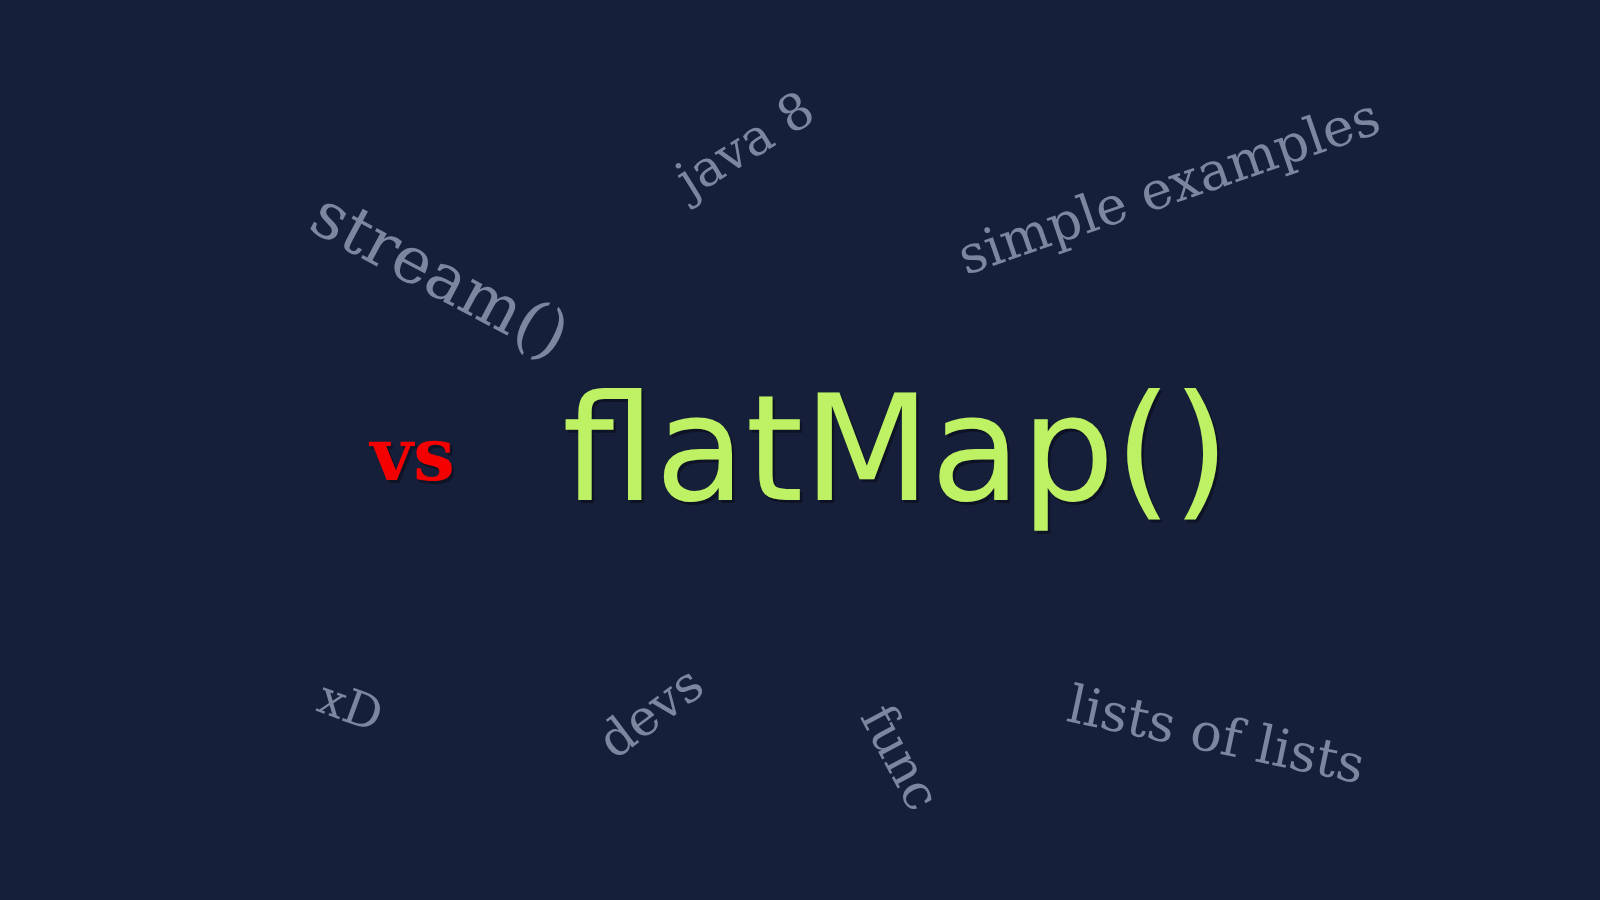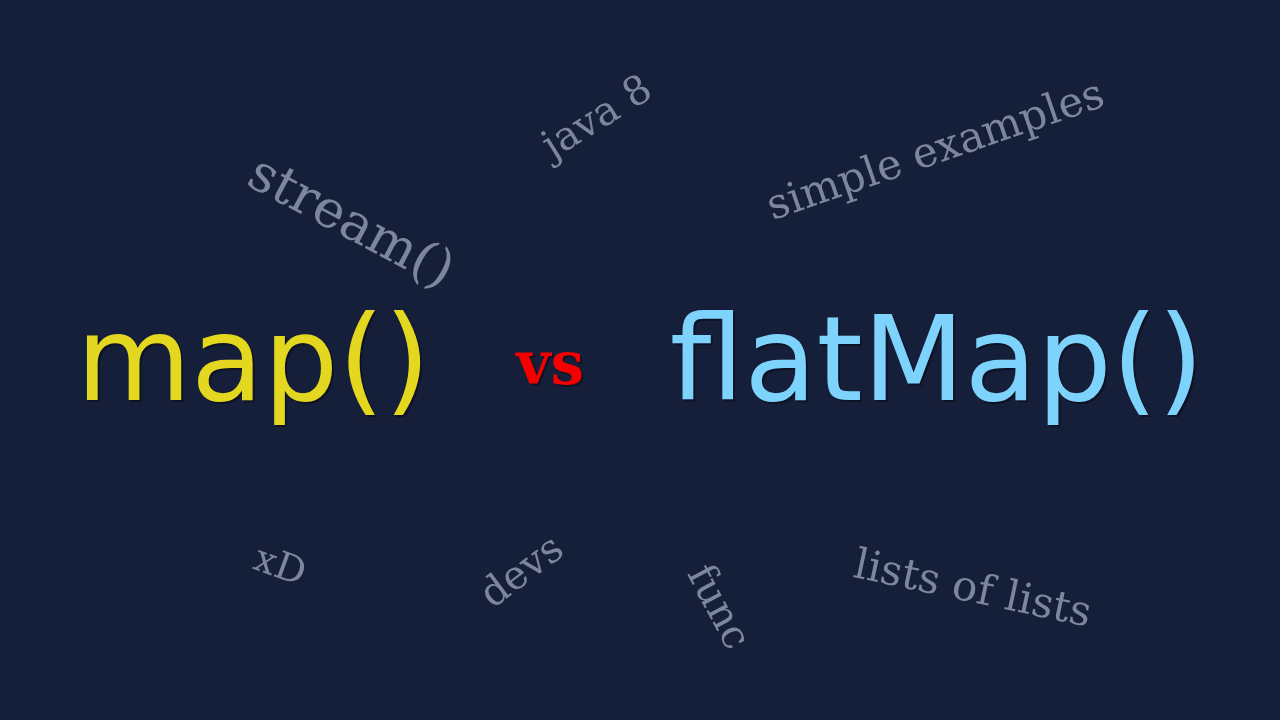--- a/index.html
+++ b/index.html
@@ -80,18 +80,17 @@
       <span class="tag" style="left: 253px; top: 168px; font-size: 52px; color: rgb(124, 134, 158); transform: translateY(-50%) rotate(28deg);">stream()</span>
       <span class="tag" style="left: 545px; top: 148px; font-size: 40px; color: rgb(124, 134, 158); transform: translateY(-50%) rotate(-32deg);">java 8</span>
       <span class="tag" style="left: 768px; top: 207px; font-size: 42px; color: rgb(124, 134, 158); transform: translateY(-50%) rotate(-19deg);">simple examples</span>
       <span class="tag" style="left: 256px; top: 556px; font-size: 38px; color: rgb(124, 134, 158); transform: translateY(-50%) rotate(20deg);">xD</span>
       <span class="tag" style="left: 484px; top: 598px; font-size: 40px; color: rgb(124, 134, 158); transform: translateY(-50%) rotate(-37deg);">devs</span>
       <span class="tag" style="left: 699px; top: 567px; font-size: 40px; color: rgb(124, 134, 158); transform: translateY(-50%) rotate(62deg);">func</span>
       <span class="tag" style="left: 855px; top: 563px; font-size: 42px; color: rgb(124, 134, 158); transform: translateY(-50%) rotate(12deg);">lists of lists</span>
     </div>
 
   <div id="headline">
-    <span class="term" id="term-map" style="color: rgb(227, 215, 31);">map()</span>
     <span id="vs-word" style="color: rgb(244, 0, 0);">vs</span>
-    <span class="term" id="term-flatmap" style="color: #7dd3fc;">flatMap()</span>
+    <span class="term" id="term-flatmap" style="color: #bef264;">flatMap()</span>
   </div>
 
 </div>
 
 </body></html>

